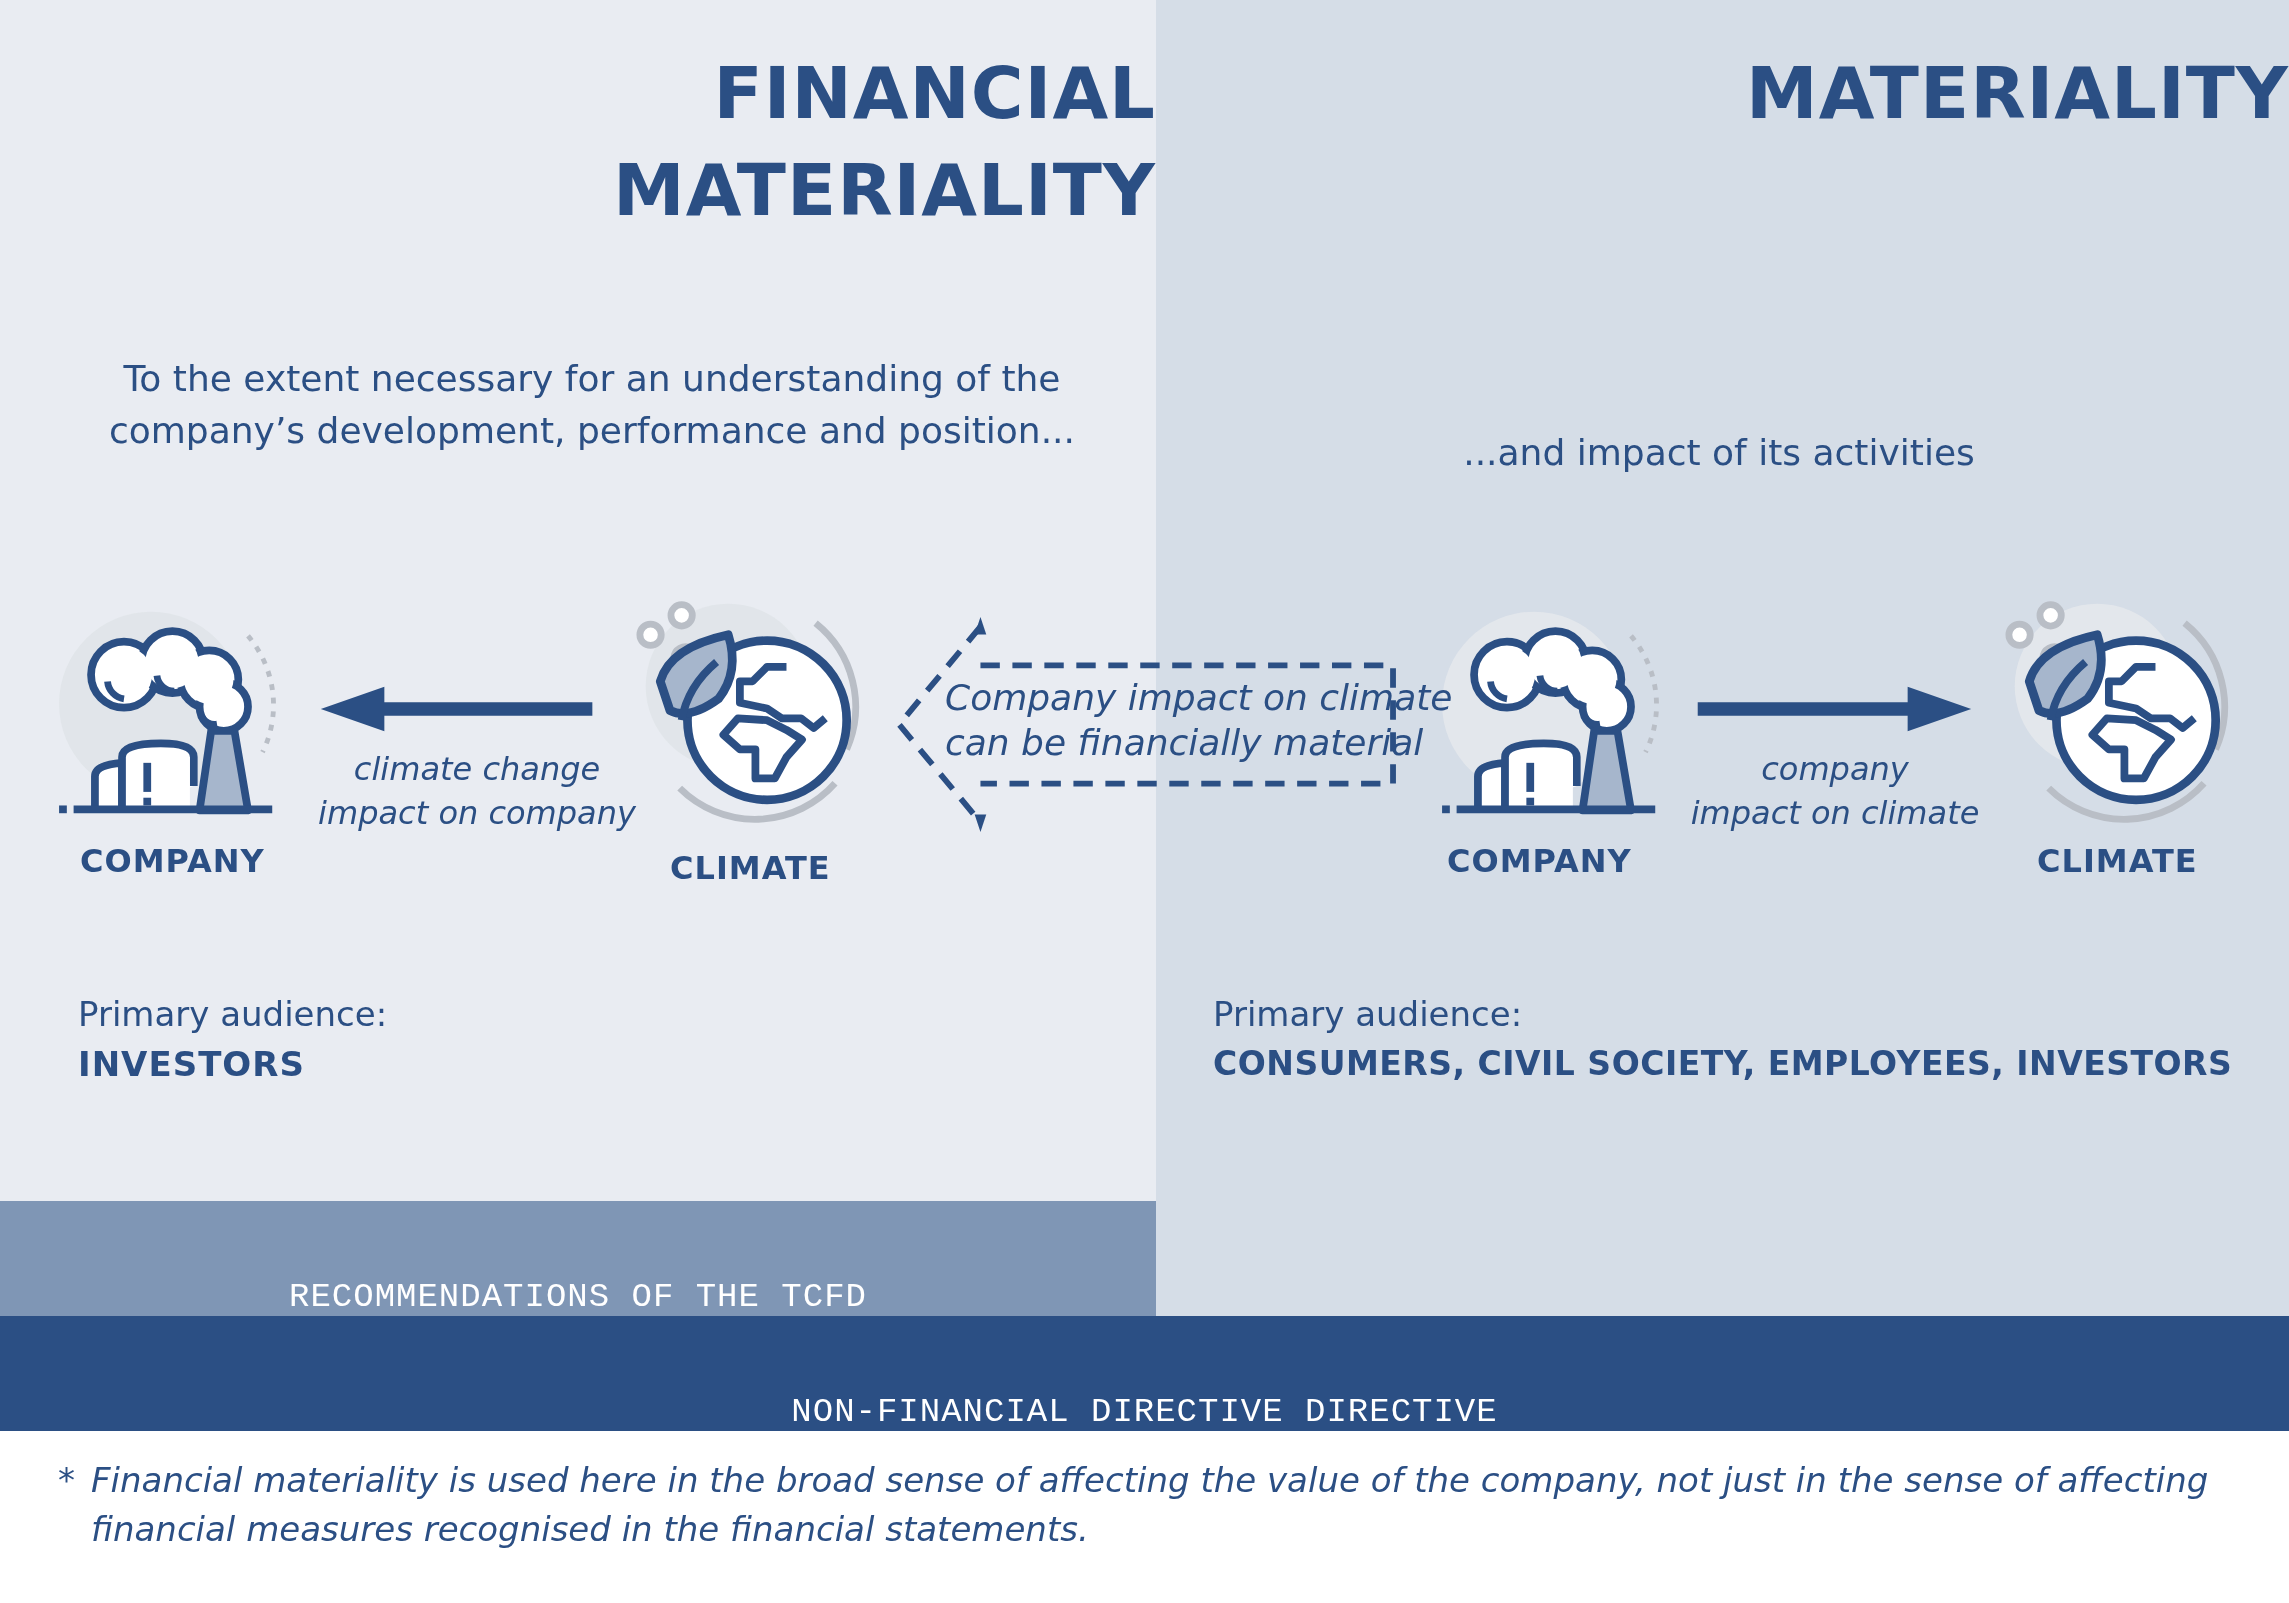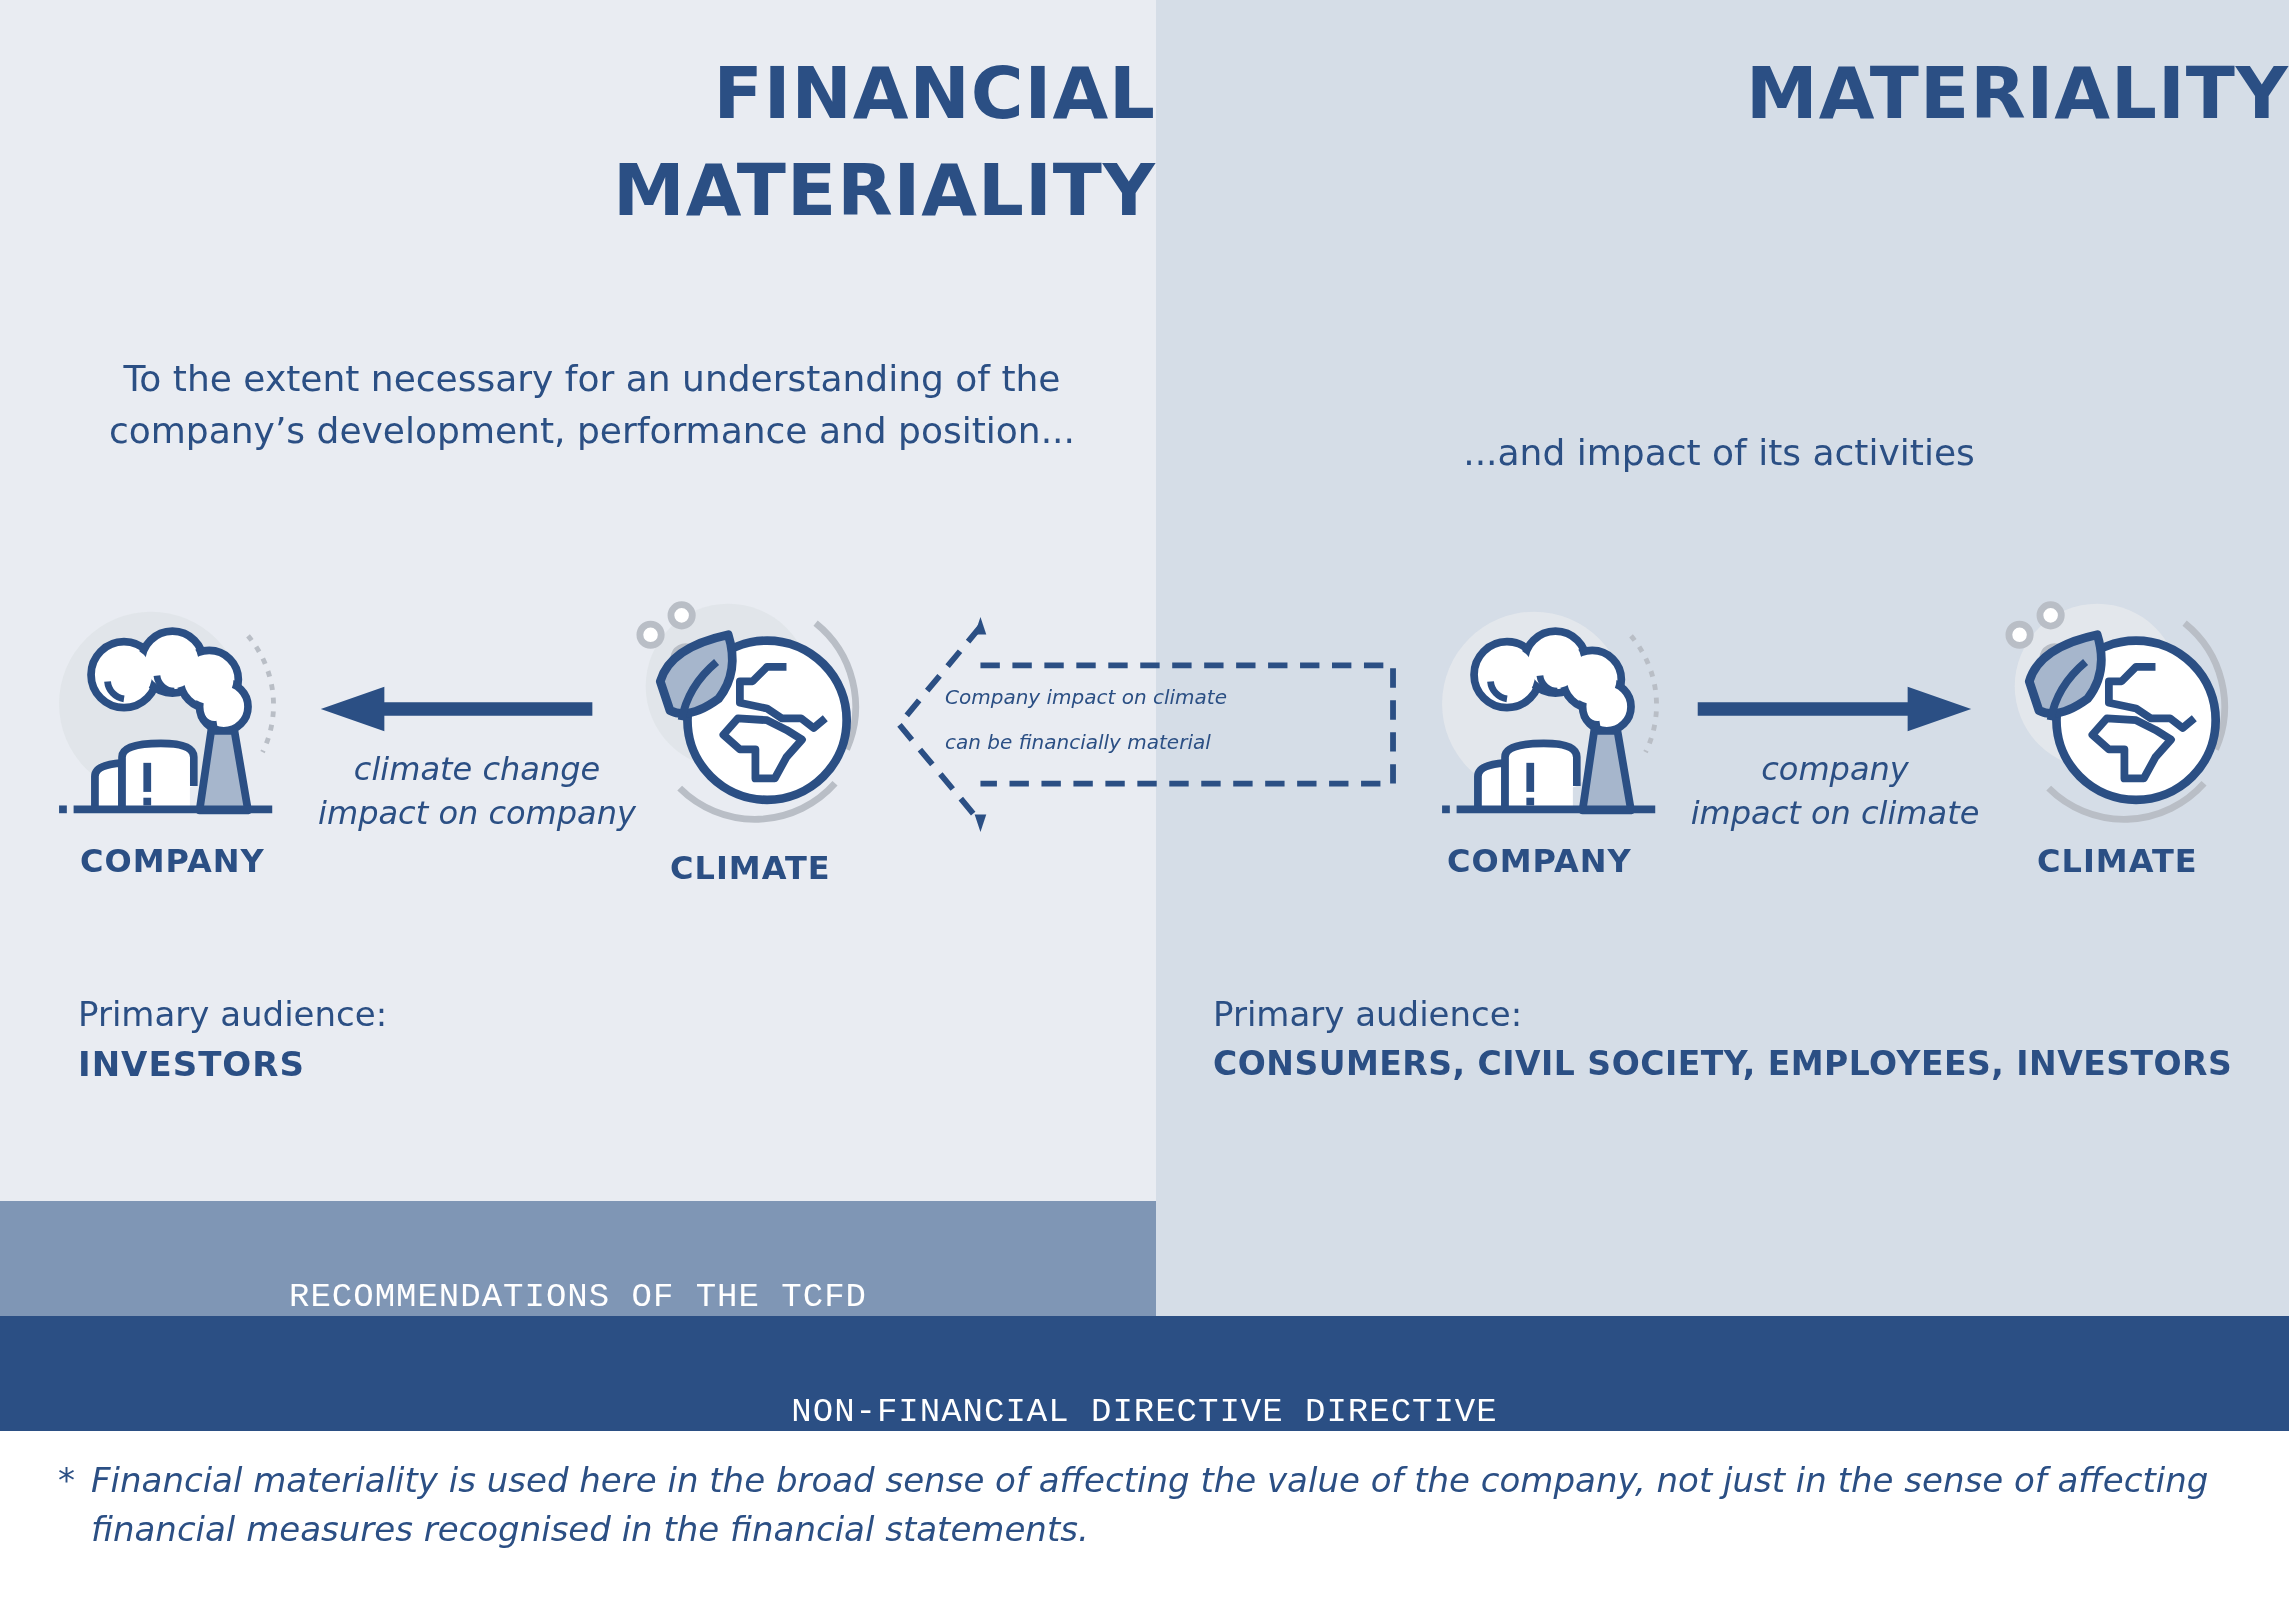--- a/index.html
+++ b/index.html
@@ -132,21 +132,21 @@
       font-style: normal;
     }
     #footnote .text {
       display: block;
       padding-left: 33px;
     }
     .dashed-text {
       position: absolute;
       font-family: "DejaVu Sans", sans-serif;
       font-style: italic;
-      font-size: 20px;
+      font-size: 36px;
       line-height: 45px;
       color: #2b4f84;
       white-space: nowrap;
     }
   </style>
 </head>
 <body>
 
 <div id="panel-left" class="panel">
   <div class="headline" style="left:0; width:1156px; top:45px;">

